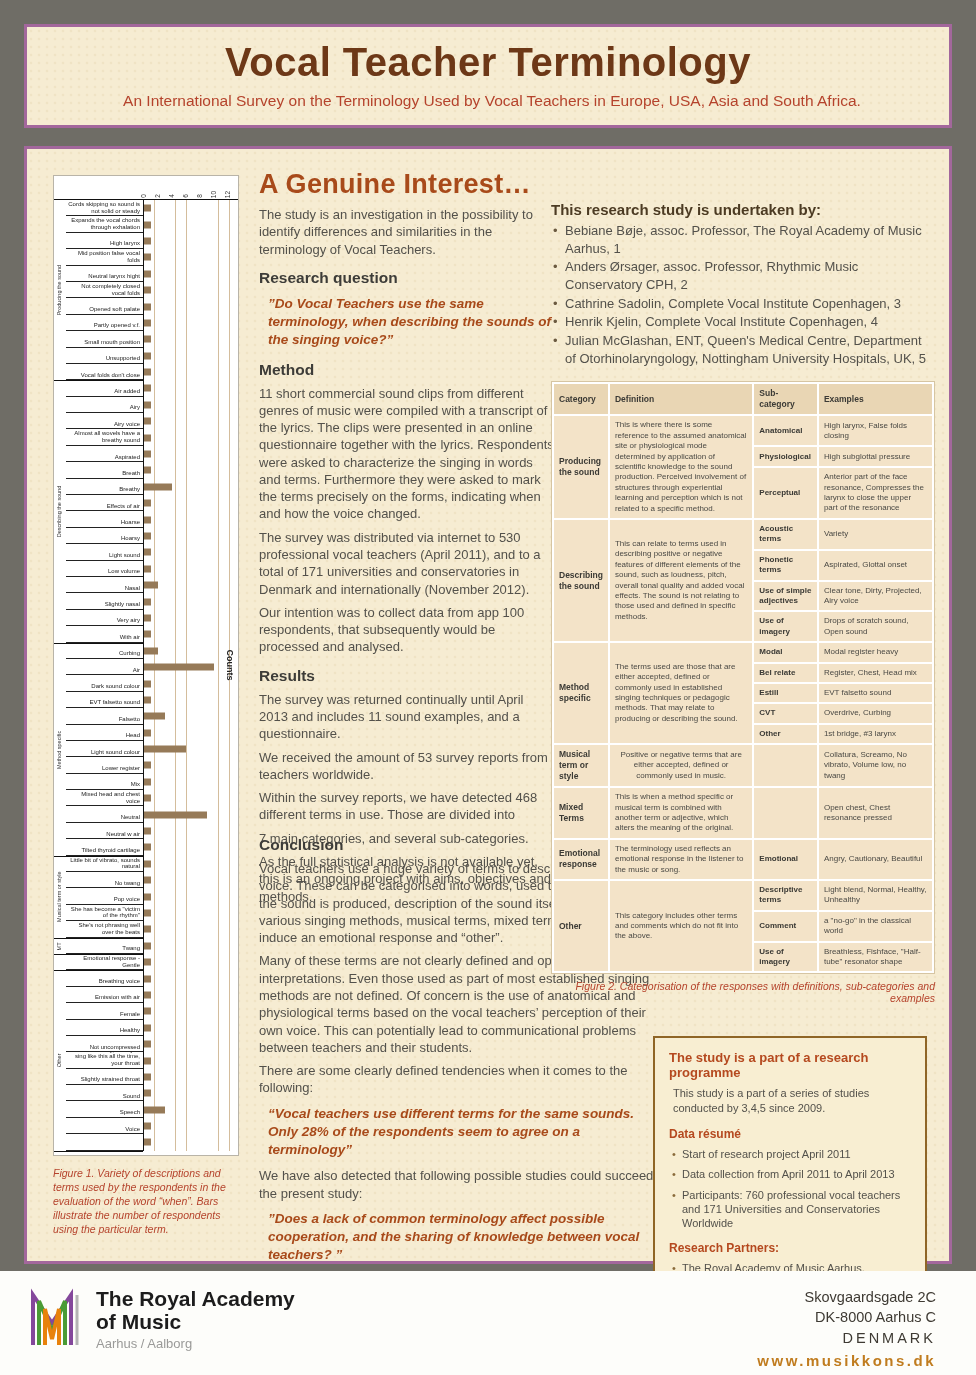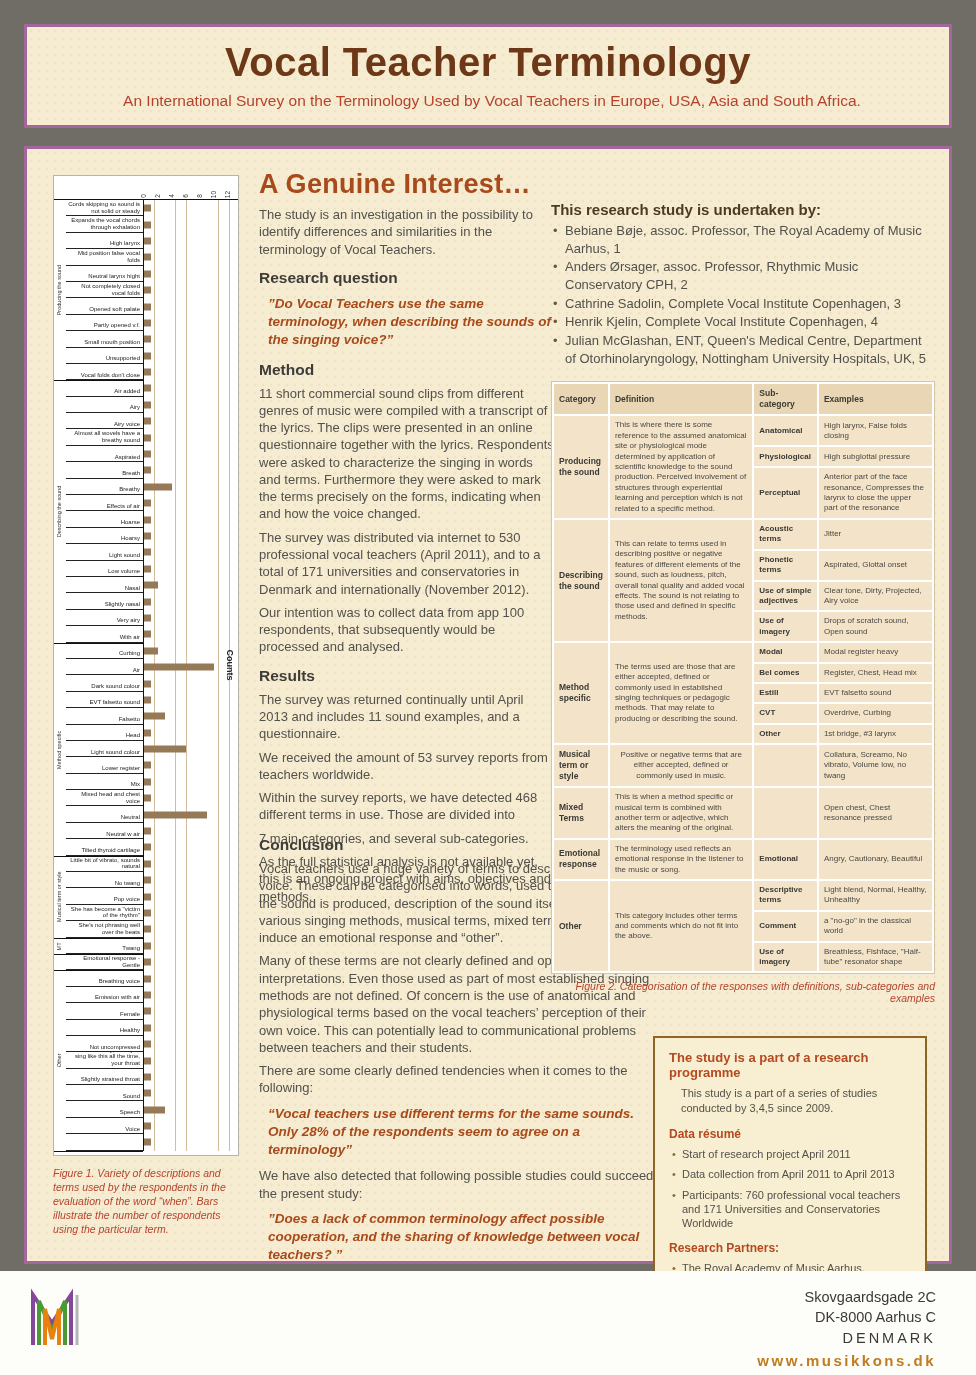--- a/index.html
+++ b/index.html
@@ -61,21 +61,21 @@
   #fig2-table th,#fig2-table td{border:2px solid #fff;background:#f3e3c8;padding:4px 5px;font-size:8px;color:#4a4944;
     vertical-align:middle;text-align:left;line-height:1.3;}
   #fig2-table th{background:#e9d6b4;font-size:8.5px;font-weight:bold;color:#3b3a35;}
   #fig2-table td.cat{font-weight:bold;color:#3b3a35;font-size:8.5px;}
   #fig2-table td.sub{font-weight:bold;color:#3b3a35;}
   #fig2-caption{margin-top:6px;font-size:10.5px;font-style:italic;color:#b5432c;text-align:right;}
   
   #prog-box{margin-top:32px;margin-left:102px;width:274px;box-sizing:border-box;border:2px solid #8f6526;
     background:#f8eed2;padding:12px 14px 14px 14px;}
   .box-title{font-size:13px;font-weight:bold;color:#b5491f;}
-  .box-p{font-size:11px;color:#53514b;line-height:1.35;margin:6px 0 0 12px;}
+  .box-p{font-size:11px;color:#53514b;line-height:1.35;margin:6px 0 0 4px;}
   .box-subhead{font-size:12px;font-weight:bold;color:#b5491f;margin-top:11px;}
   ul.boxlist{list-style:none;margin:5px 0 0 0;padding:0;}
   ul.boxlist li{font-size:11px;color:#53514b;line-height:1.3;padding-left:13px;position:relative;margin:6px 0;}
   ul.boxlist li:before{content:'•';position:absolute;left:3px;color:#8a6a3a;}
   
   #footer{position:absolute;left:0;bottom:0;width:976px;height:104px;background:#fdfdfa;}
   #logo{position:absolute;left:28px;top:16px;display:flex;align-items:flex-start;}
   #logo-text{margin-left:10px;}
   .logo-name{font-size:21px;font-weight:bold;color:#1c1c1c;line-height:1.1;}
   .logo-sub{font-size:13px;color:#9a9a98;margin-top:3px;}
@@ -554,42 +554,42 @@
               <td>High subglottal pressure</td>
             </tr>
             <tr>
               <td class="sub" style="width: 17%;">Perceptual</td>
               <td>Anterior part of the face resonance, Compresses the larynx to close the upper part of the resonance</td>
             </tr>
             <tr>
               <td class="cat" rowspan="4" style="width: 14%;">Describing the sound</td>
               <td rowspan="4" style="width: 38%;">This can relate to terms used in describing positive or negative features of different elements of the sound, such as loudness, pitch, overall tonal quality and added vocal effects. The sound is not relating to those used and defined in specific methods.</td>
               <td class="sub" style="width: 17%;">Acoustic terms</td>
-              <td>Jitter</td>
+              <td>Variety</td>
             </tr>
             <tr>
               <td class="sub" style="width: 17%;">Phonetic terms</td>
               <td>Aspirated, Glottal onset</td>
             </tr>
             <tr>
               <td class="sub" style="width: 17%;">Use of simple adjectives</td>
               <td>Clear tone, Dirty, Projected, Airy voice</td>
             </tr>
             <tr>
               <td class="sub" style="width: 17%;">Use of imagery</td>
               <td>Drops of scratch sound, Open sound</td>
             </tr>
             <tr>
               <td class="cat" rowspan="5" style="width: 14%;">Method specific</td>
               <td rowspan="5" style="width: 38%;">The terms used are those that are either accepted, defined or commonly used in established singing techniques or pedagogic methods. That may relate to producing or describing the sound.</td>
               <td class="sub" style="width: 17%;">Modal</td>
               <td>Modal register heavy</td>
             </tr>
             <tr>
-              <td class="sub" style="width: 17%;">Bel comes</td>
+              <td class="sub" style="width: 17%;">Bel relate</td>
               <td>Register, Chest, Head mix</td>
             </tr>
             <tr>
               <td class="sub" style="width: 17%;">Estill</td>
               <td>EVT falsetto sound</td>
             </tr>
             <tr>
               <td class="sub" style="width: 17%;">CVT</td>
               <td>Overdrive, Curbing</td>
             </tr>
@@ -657,20 +657,25 @@
 <div id="footer">
   <div id="logo">
     <span>
       <svg width="58" height="62" viewBox="0 0 58 62">
         <polyline points="5,58 5,8 24,36 43,8 43,58" fill="none" stroke="#84489b" stroke-width="4"></polyline>
         <polyline points="11,58 11,14 24,44 37,14 37,58" fill="none" stroke="#4a9b35" stroke-width="4"></polyline>
         <polyline points="17,58 17,22 24,52 31,22 31,58" fill="none" stroke="#e8820c" stroke-width="4"></polyline>
         <polyline points="49,58 49,8" fill="none" stroke="#b4b4b4" stroke-width="3"></polyline>
       </svg>
     </span>
+    <div id="logo-text">
+      <div class="logo-name">The Royal Academy</div>
+      <div class="logo-name">of Music</div>
+      <div class="logo-sub">Aarhus / Aalborg</div>
+    </div>
   </div>
   <div id="address">
     <div class="addr-line">Skovgaardsgade 2C</div>
     <div class="addr-line">DK-8000 Aarhus C</div>
     <div class="addr-line addr-country">DENMARK</div>
     <div class="addr-url">www.musikkons.dk</div>
   </div>
 </div>
 
 </body></html>

